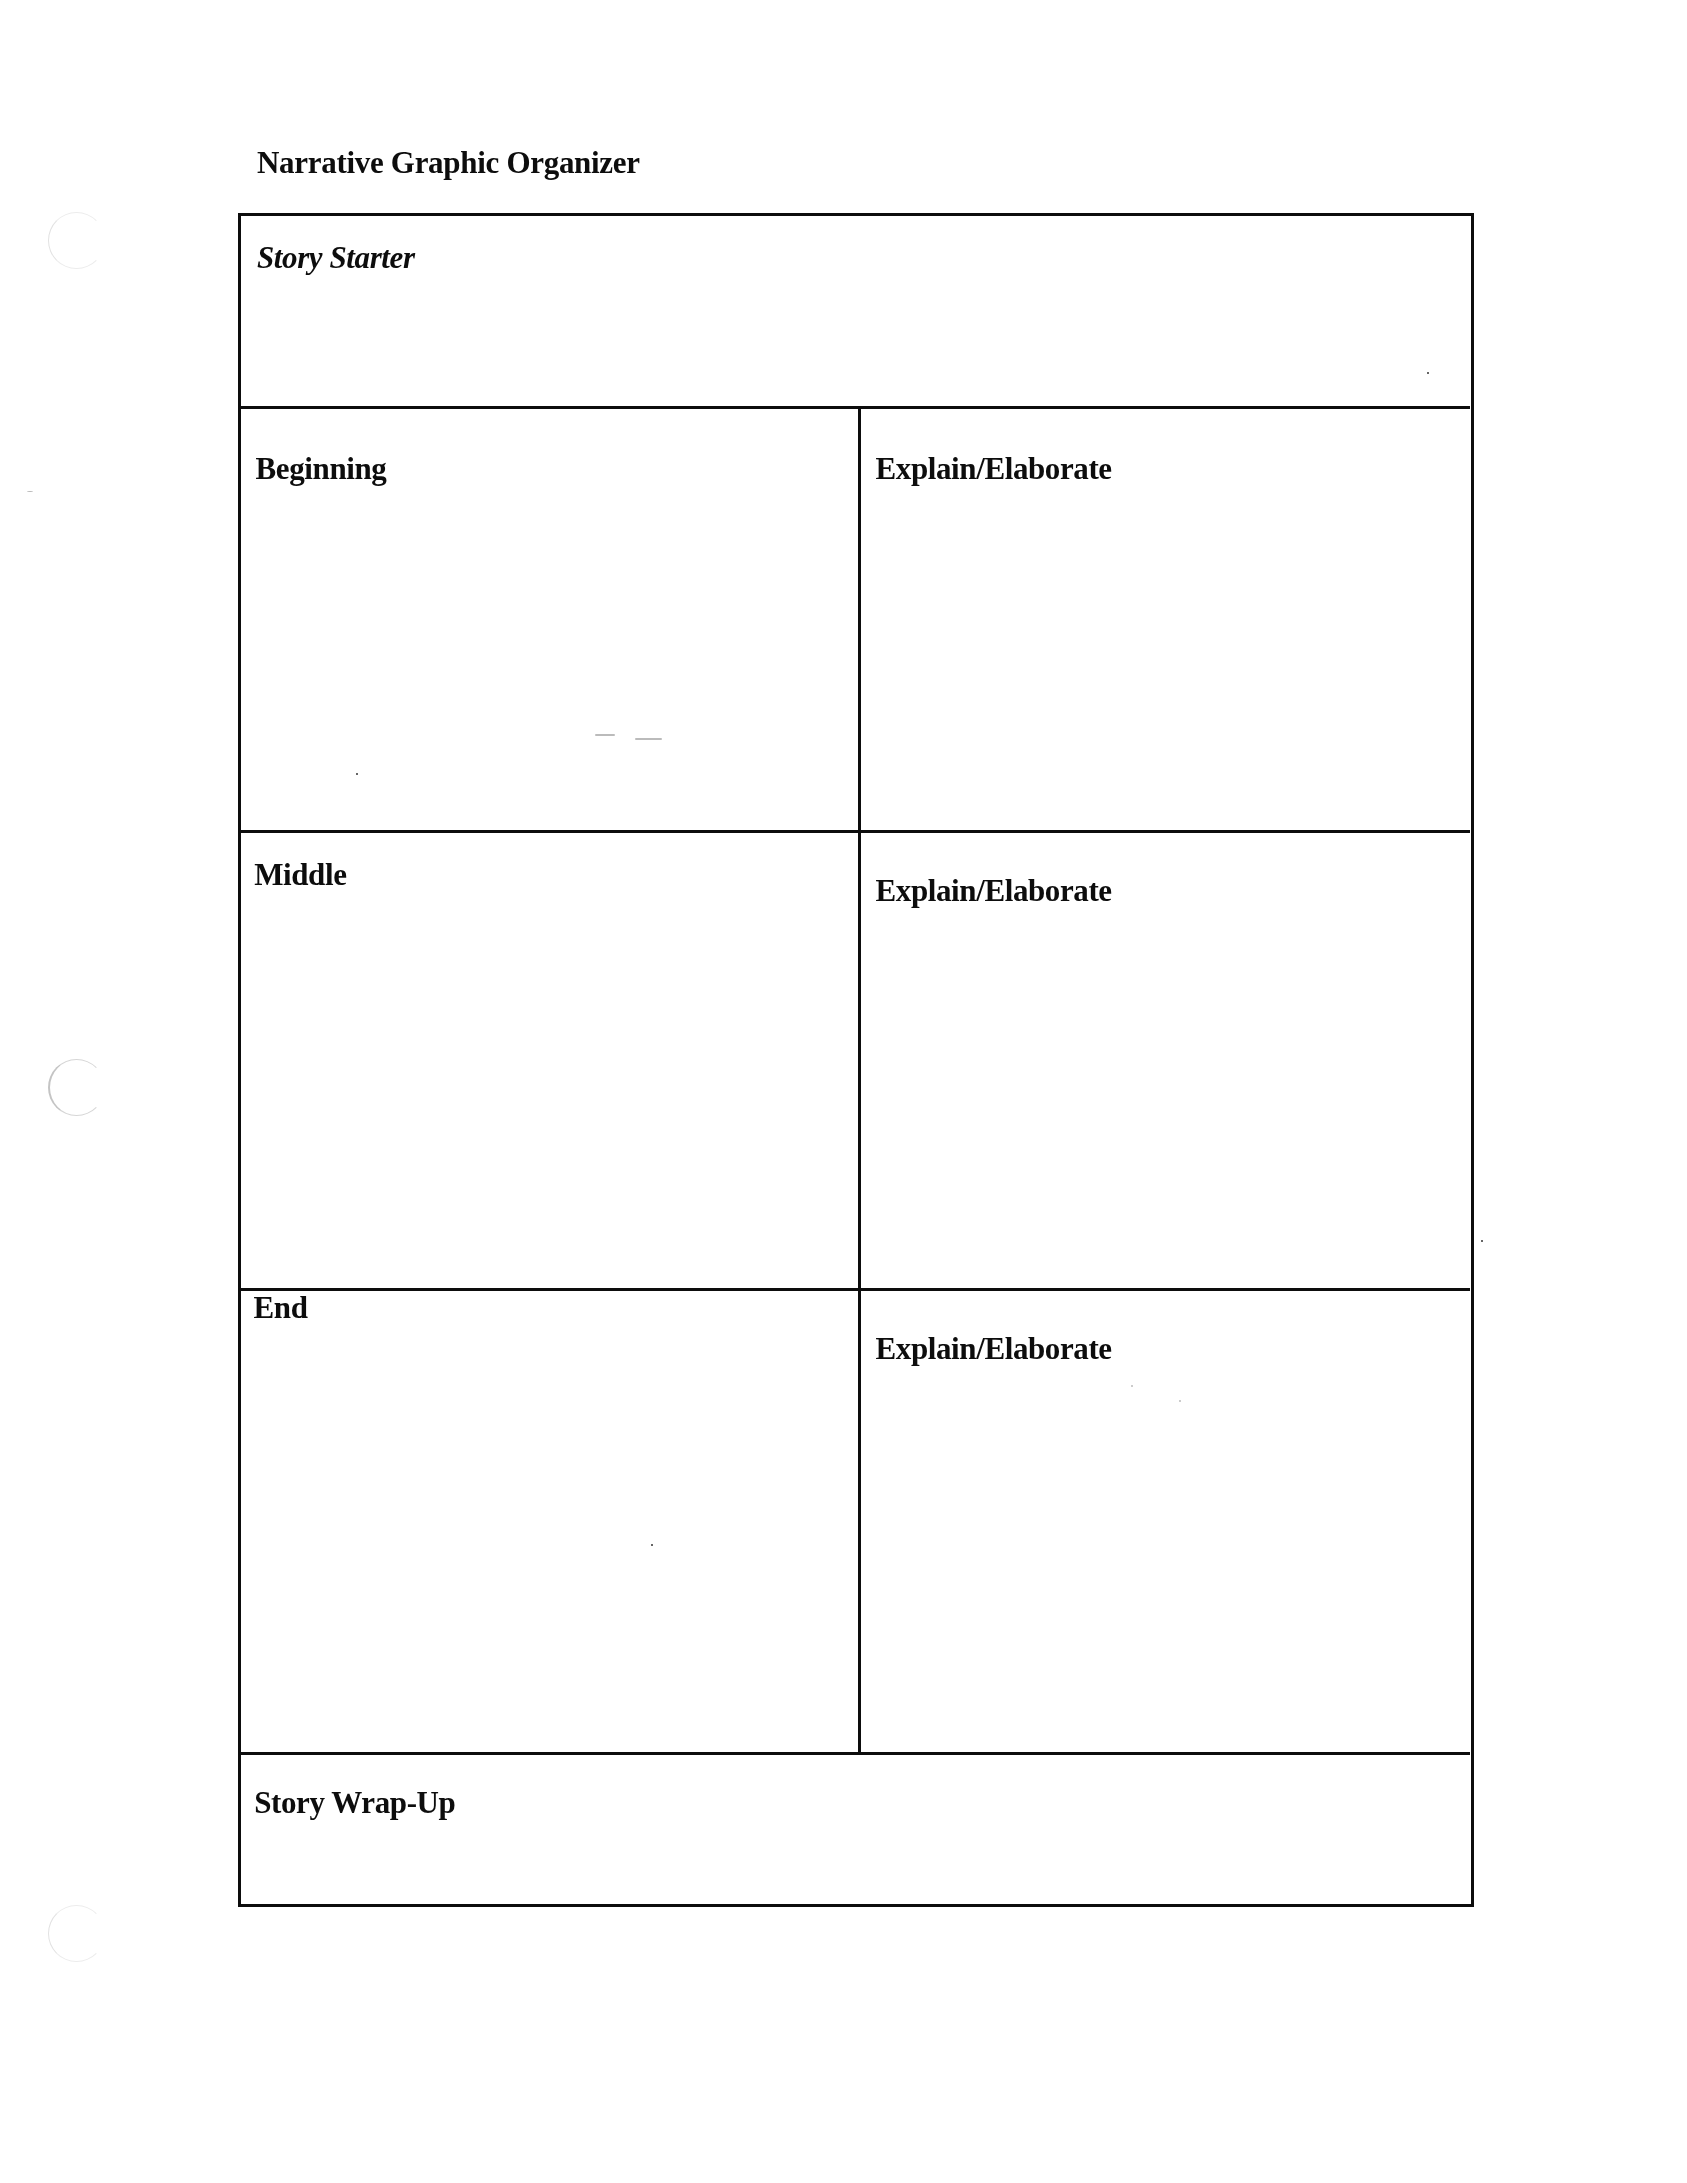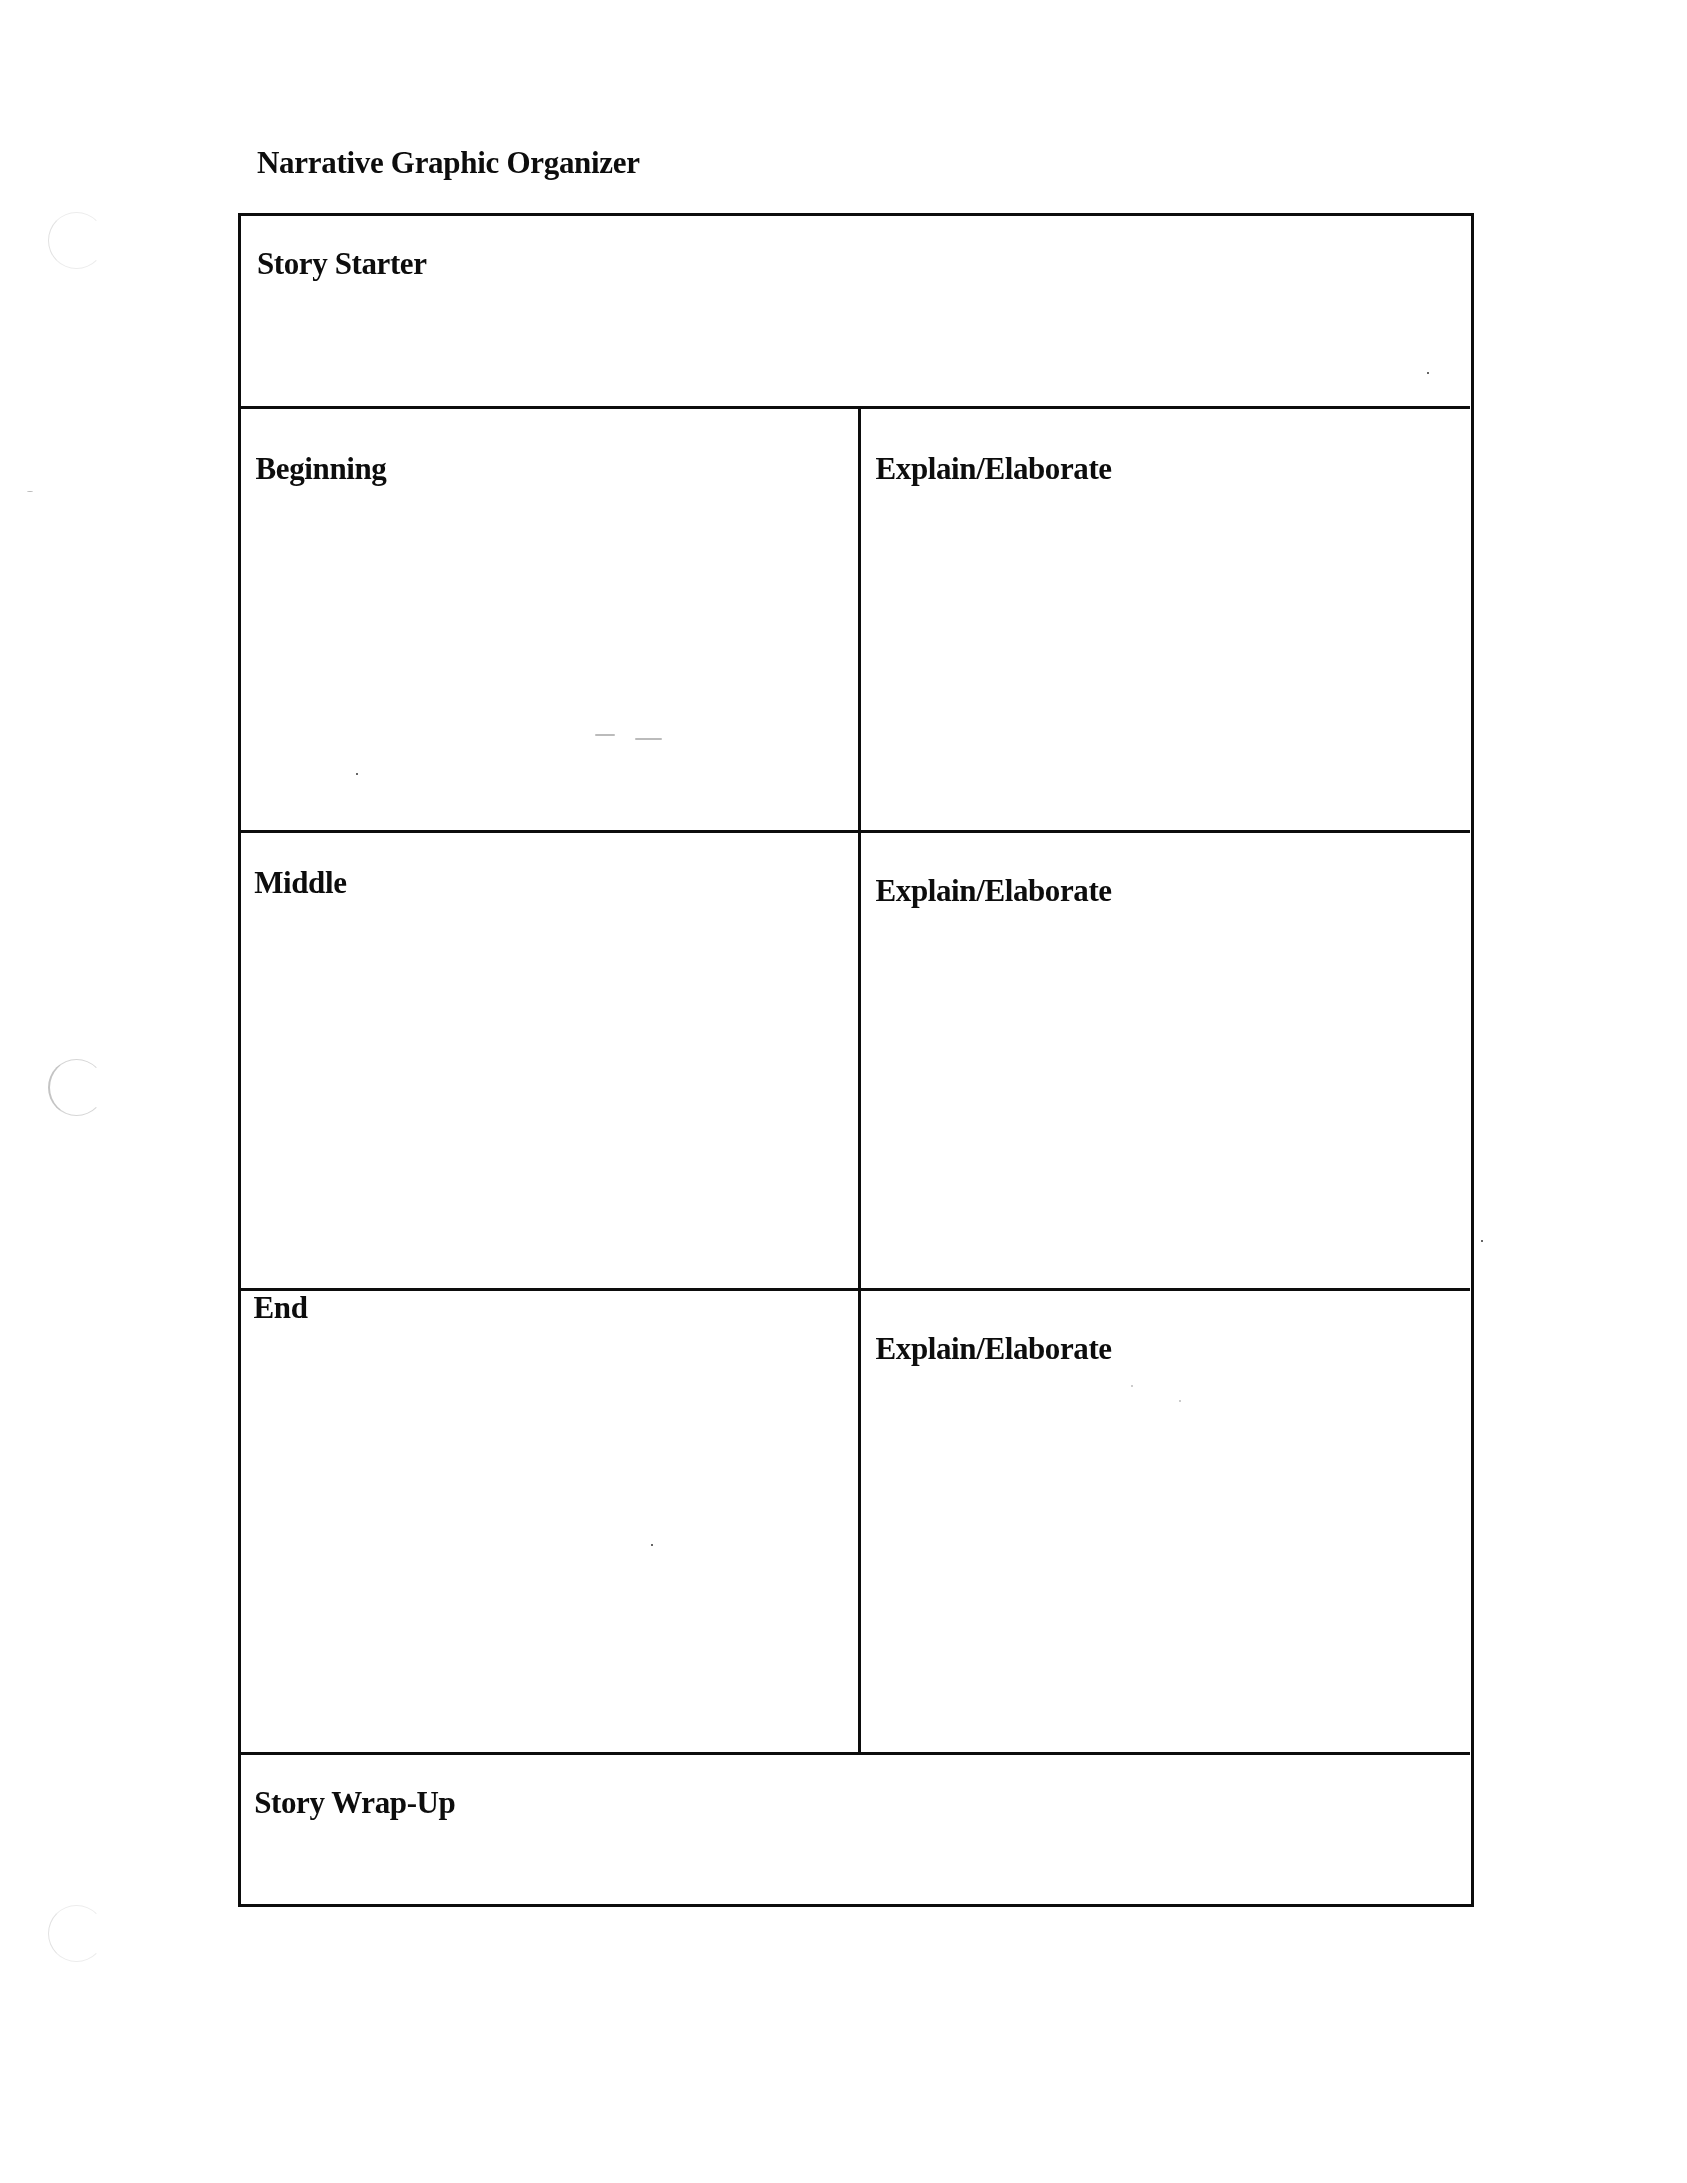--- a/index.html
+++ b/index.html
@@ -89,34 +89,34 @@
 
 <div class="punch-hole faint" style="left:48px; top:212px;"></div>
 <div class="punch-hole" style="left:48px; top:1059px;"></div>
 <div class="punch-hole faint" style="left:48px; top:1905px;"></div>
 
 <h1 class="page-title">Narrative Graphic Organizer</h1>
 
 <div class="organizer">
 
   <div class="cell" style="left:0; top:0; width:1229px; height:190px;">
-    <span class="cell-label" style="top:32px;">Story Starter</span>
+    <span class="cell-label" style="top:26px;font-style:italic;">Story Starter</span>
   </div>
   <div class="hline" style="left:0; top:190px; width:1229px;"></div>
 
   <div class="cell" style="left:0; top:193px; width:617px; height:386px;">
     <span class="cell-label" style="top:44px; left:14.6px;">Beginning</span>
   </div>
   <div class="cell" style="left:620px; top:193px; width:609px; height:421px;">
     <span class="cell-label" style="top:44px; left:14.6px;">Explain/Elaborate</span>
   </div>
   <div class="hline" style="left:0; top:614px; width:1229px;"></div>
 
   <div class="cell" style="left:0; top:617px; width:617px; height:456px;">
-    <span class="cell-label" style="top:34px; left:13.2px;">Middle</span>
+    <span class="cell-label" style="top:26px; left:13.2px;">Middle</span>
   </div>
   <div class="cell" style="left:620px; top:617px; width:609px; height:456px;">
     <span class="cell-label" style="top:42px; left:14.6px;">Explain/Elaborate</span>
   </div>
   <div class="hline" style="left:0; top:1072px; width:1229px;"></div>
 
   <div class="cell" style="left:0; top:1034px; width:617px; height:460px;">
     <span class="cell-label" style="top:42px; left:12.6px;">End</span>
   </div>
   <div class="cell" style="left:620px; top:1075px; width:609px; height:460px;">

